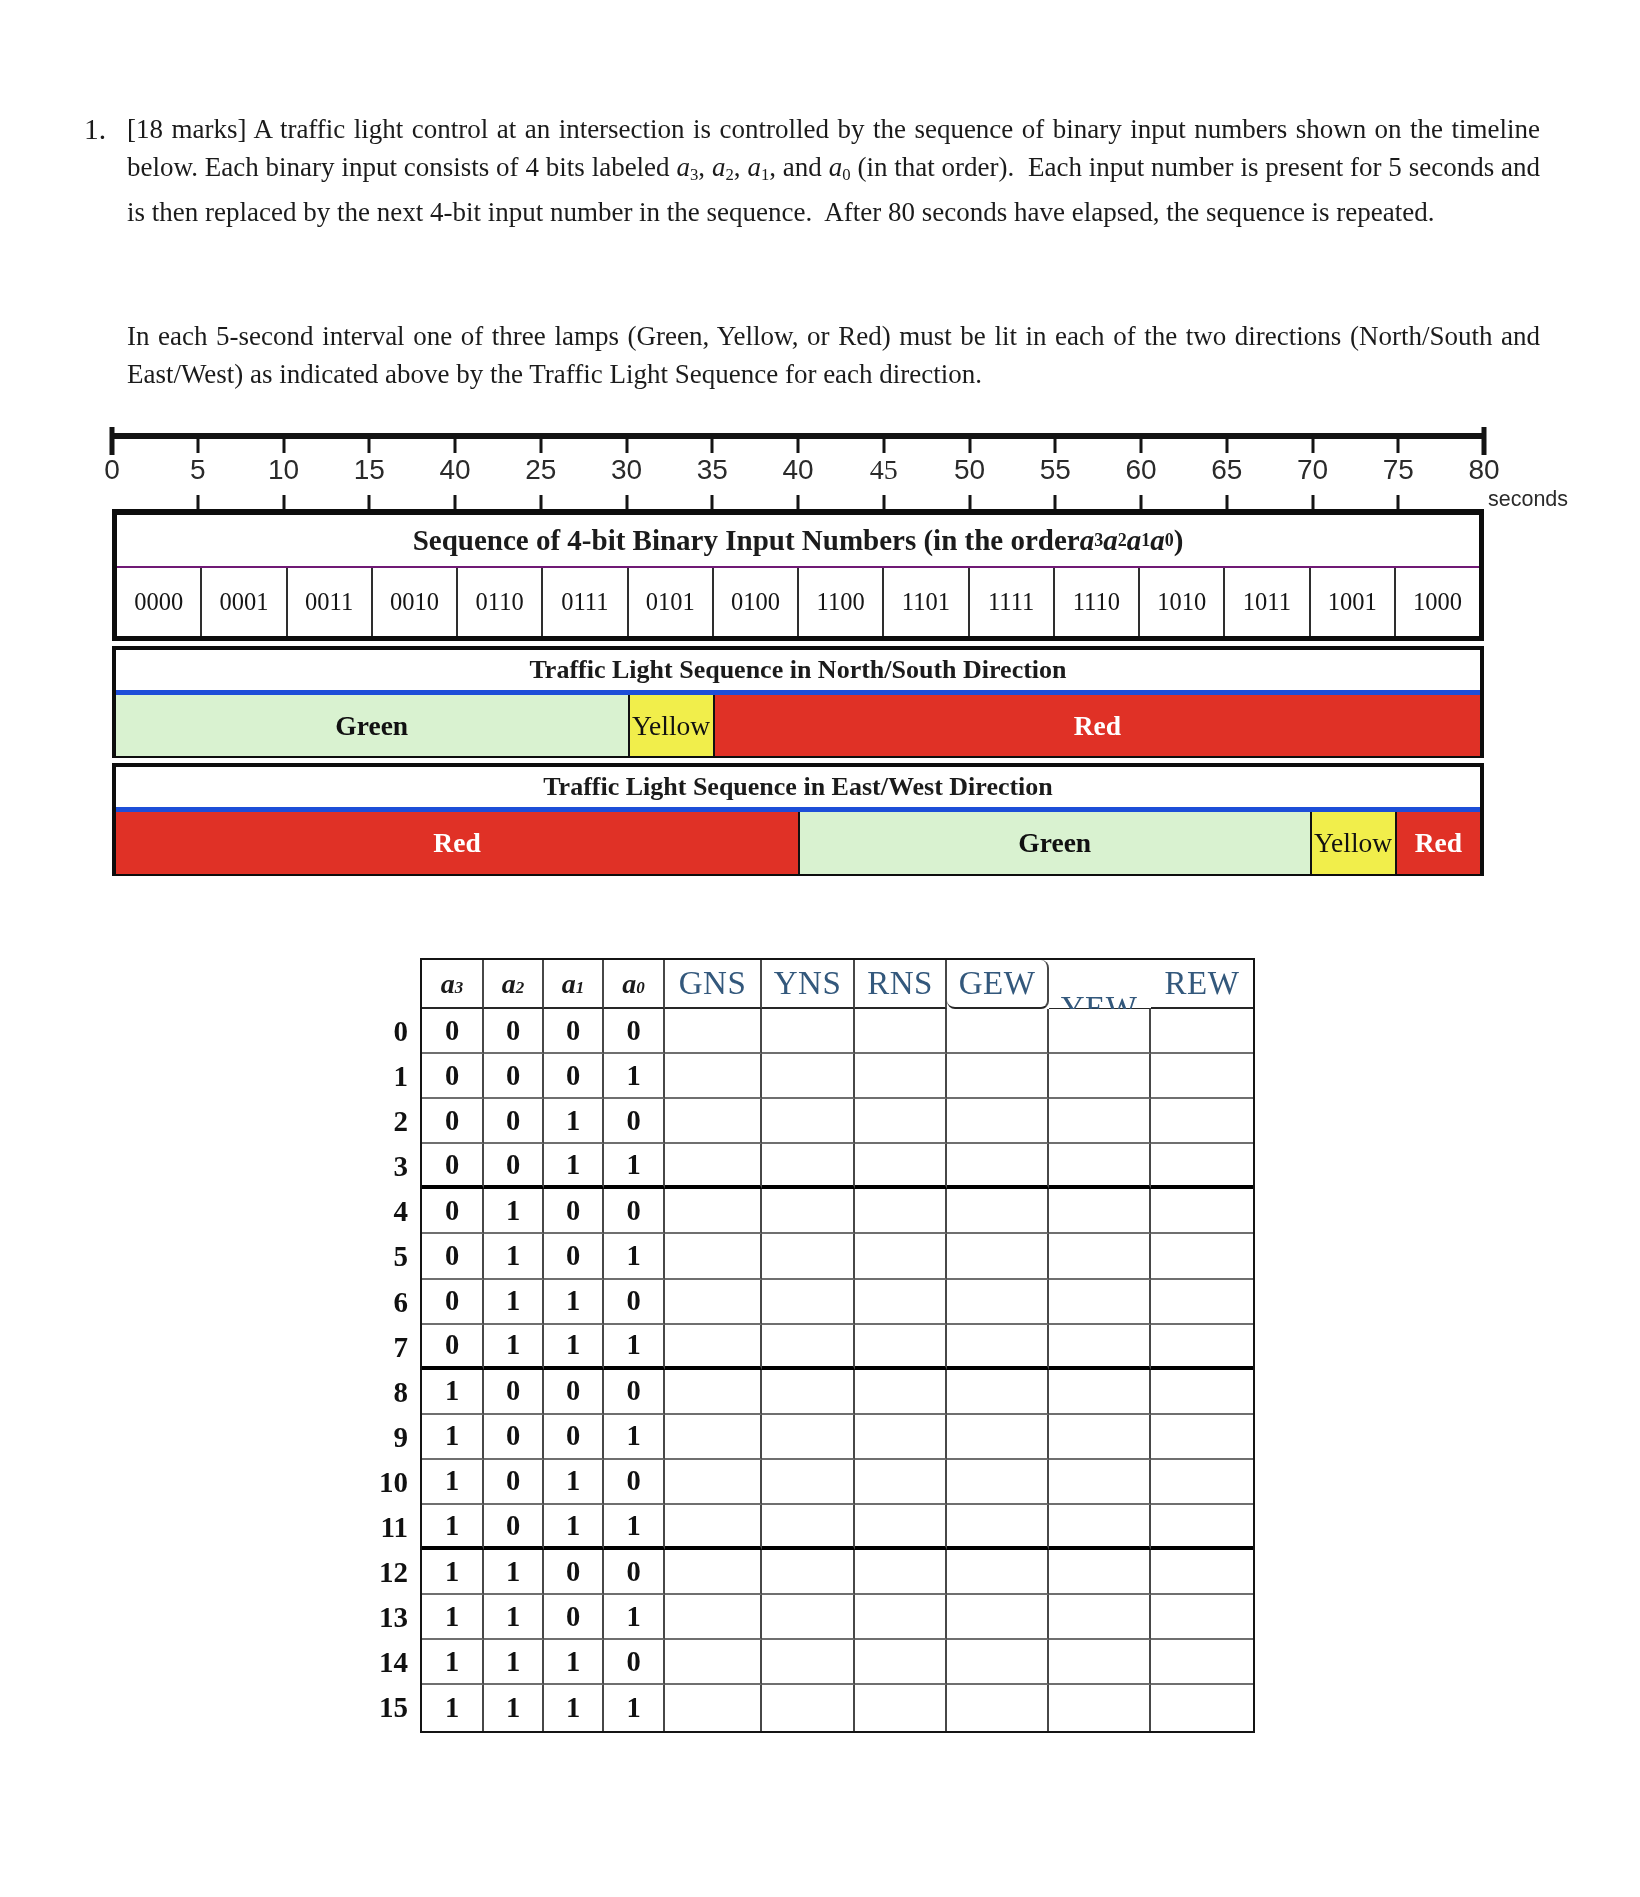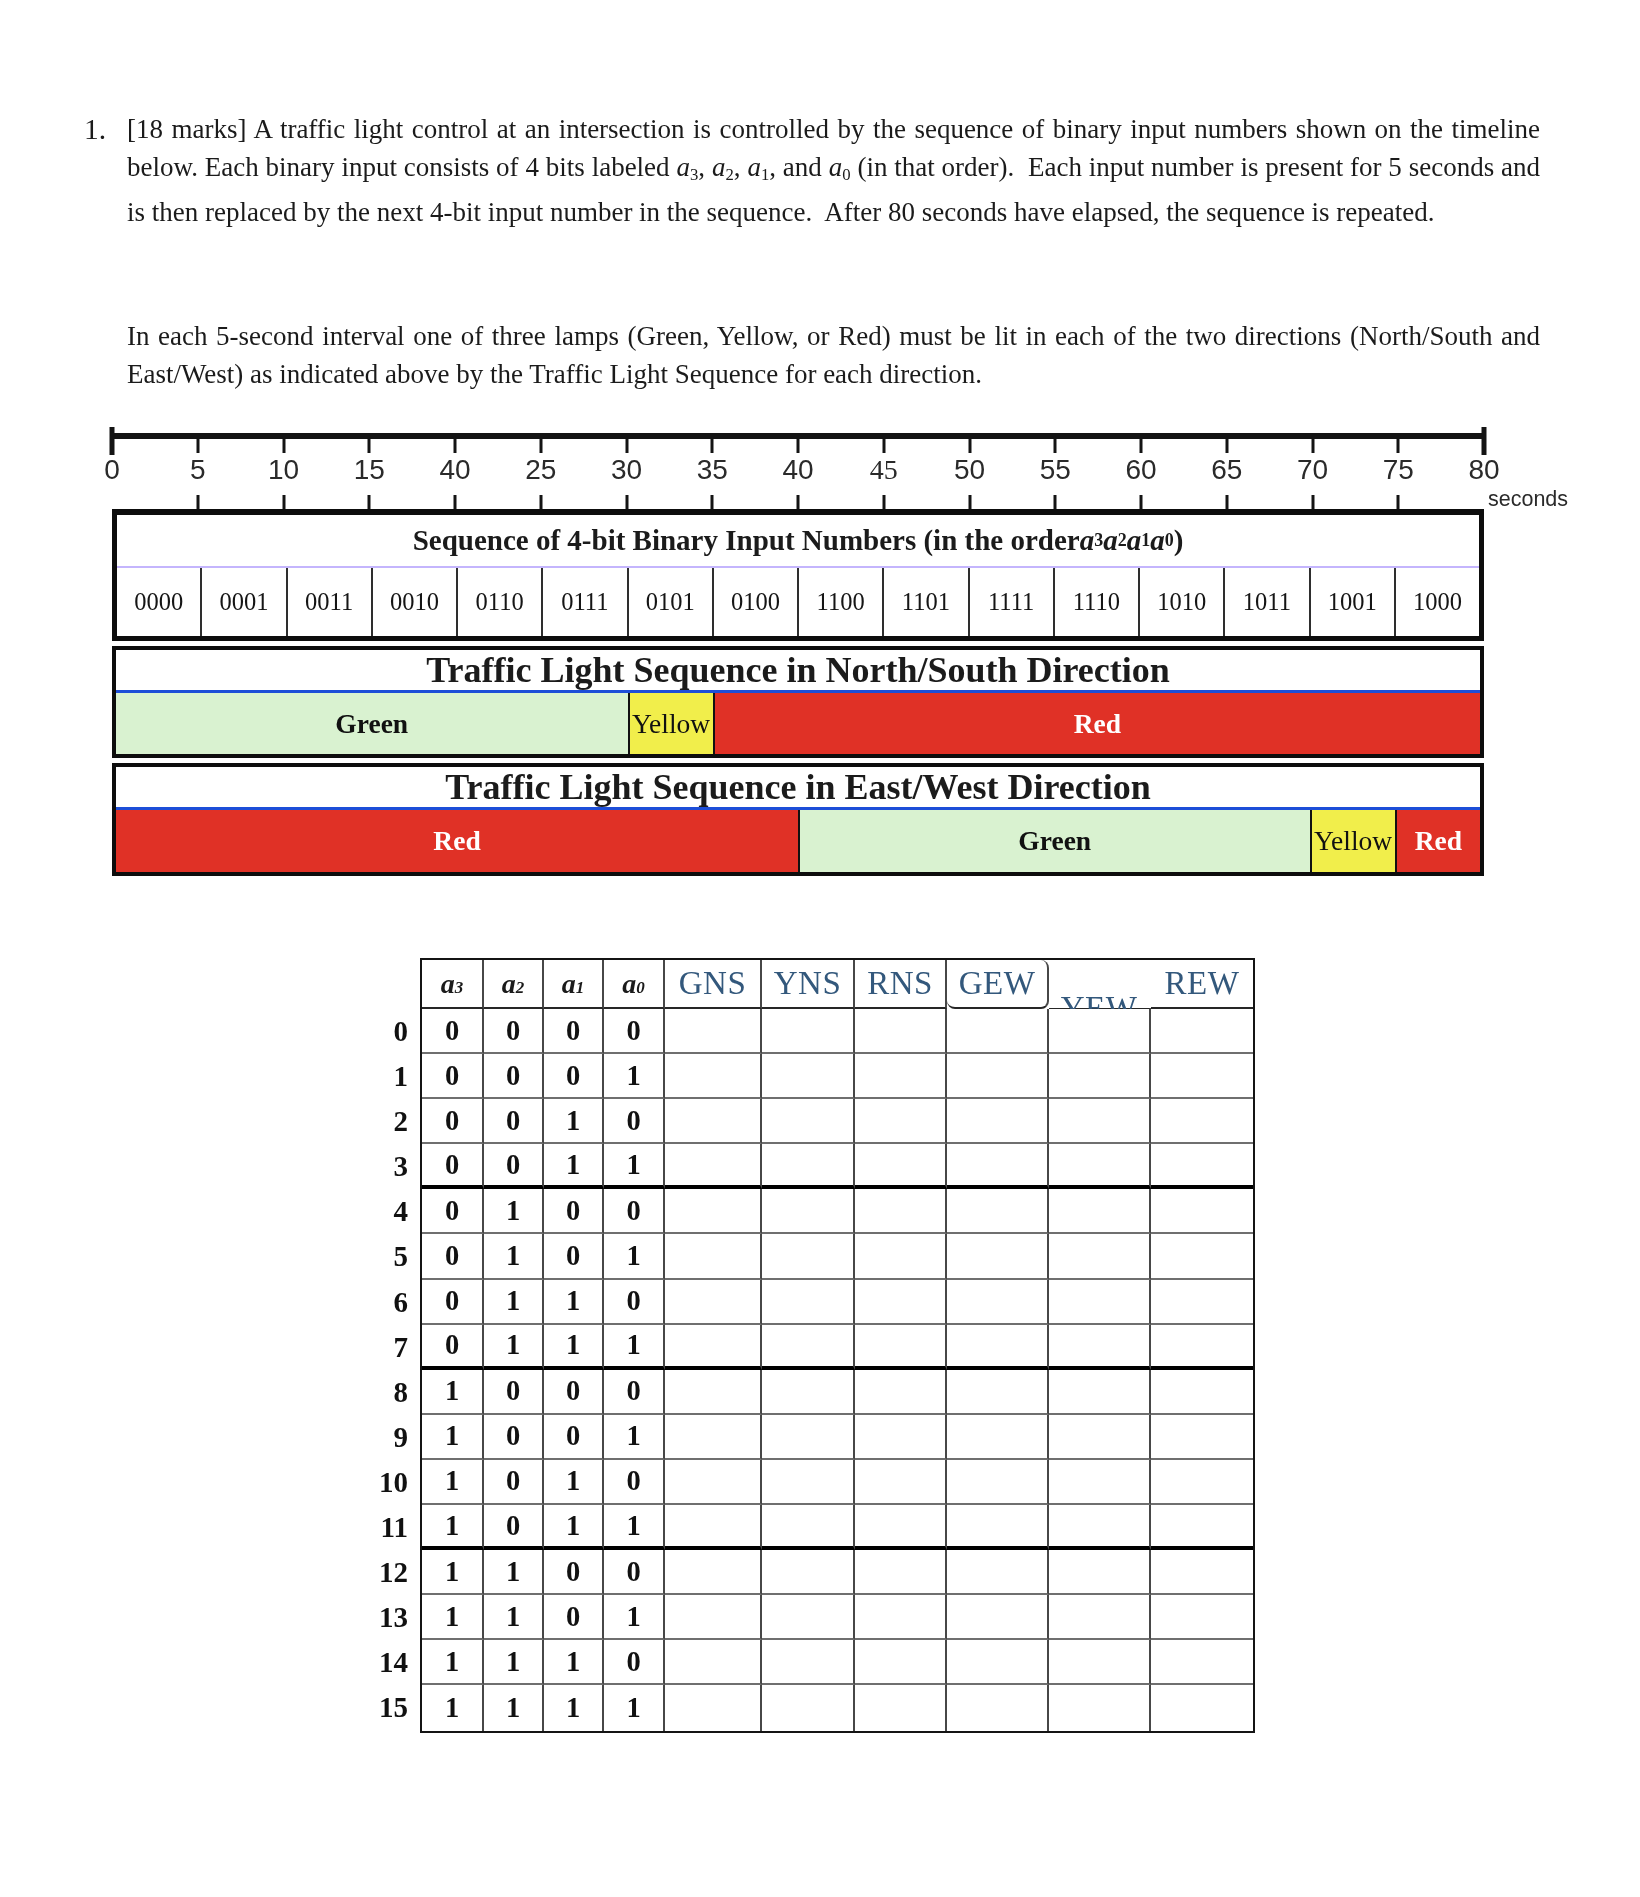--- a/index.html
+++ b/index.html
@@ -22,33 +22,33 @@
   .ruler-tick.cap{top:427px;height:28px;width:5px;}
   .tick-label{position:absolute;top:454px;transform:translateX(-50%);
         font-family:"Liberation Sans","DejaVu Sans",sans-serif;font-size:28px;color:#2a2a2a;}
   .seconds-label{position:absolute;left:1376px;top:487px;
         font-family:"Liberation Sans","DejaVu Sans",sans-serif;font-size:21.5px;color:#2a2a2a;}
   .up-tick{position:absolute;top:495px;width:3px;height:14px;background:#141414;transform:translateX(-50%);}
 
   
   .binary-block{position:absolute;left:0;top:509px;width:100%;height:132px;box-sizing:border-box;
         border:5px solid #0d0d0d;border-top-width:6px;background:#fff;}
-  .binary-title{height:51px;border-bottom:2px solid #c4b5fd;display:flex;align-items:center;
+  .binary-title{height:51px;border-bottom:2px solid #701a75;display:flex;align-items:center;
         justify-content:center;font-weight:bold;font-size:29px;}
   .binary-cells{display:flex;height:68px;}
   .binary-cell{flex:1 1 0;display:flex;align-items:center;justify-content:center;
         font-size:24.5px;border-left:2px solid #2e2e2e;color:#151515;}
   .binary-cell:first-child{border-left:none;}
 
   
   .seq-block{position:absolute;left:0;width:100%;box-sizing:border-box;border:4px solid #0d0d0d;background:#fff;}
   .ns{top:646px;height:112px;}
   .ew{top:763px;height:113px;}
-  .seq-title{height:40px;border-bottom:3px solid #1d4ed8;display:flex;align-items:center;
-        justify-content:center;font-weight:bold;font-size:36px;}
+  .seq-title{height:40px;border-bottom:5px solid #1d4ed8;display:flex;align-items:center;
+        justify-content:center;font-weight:bold;font-size:26px;}
   .seq-bar{display:flex;height:calc(100% - 43px);}
   .bar-seg{display:flex;align-items:center;justify-content:center;font-size:27.5px;box-sizing:border-box;}
   .bar-seg.bl{border-left:2px solid #111;}
 
   
   .gutter{position:absolute;left:340px;top:1009px;width:68px;}
   .gutter-num{height:45.1px;line-height:45.1px;text-align:right;font-weight:bold;font-size:29px;color:#111;}
   .truth-table{position:absolute;left:420px;top:958px;width:835px;box-sizing:border-box;
         border:2px solid #141414;display:grid;
         grid-template-columns:62px 60px 60px 61px 97px 93px 92px 102px 102px 102px;

